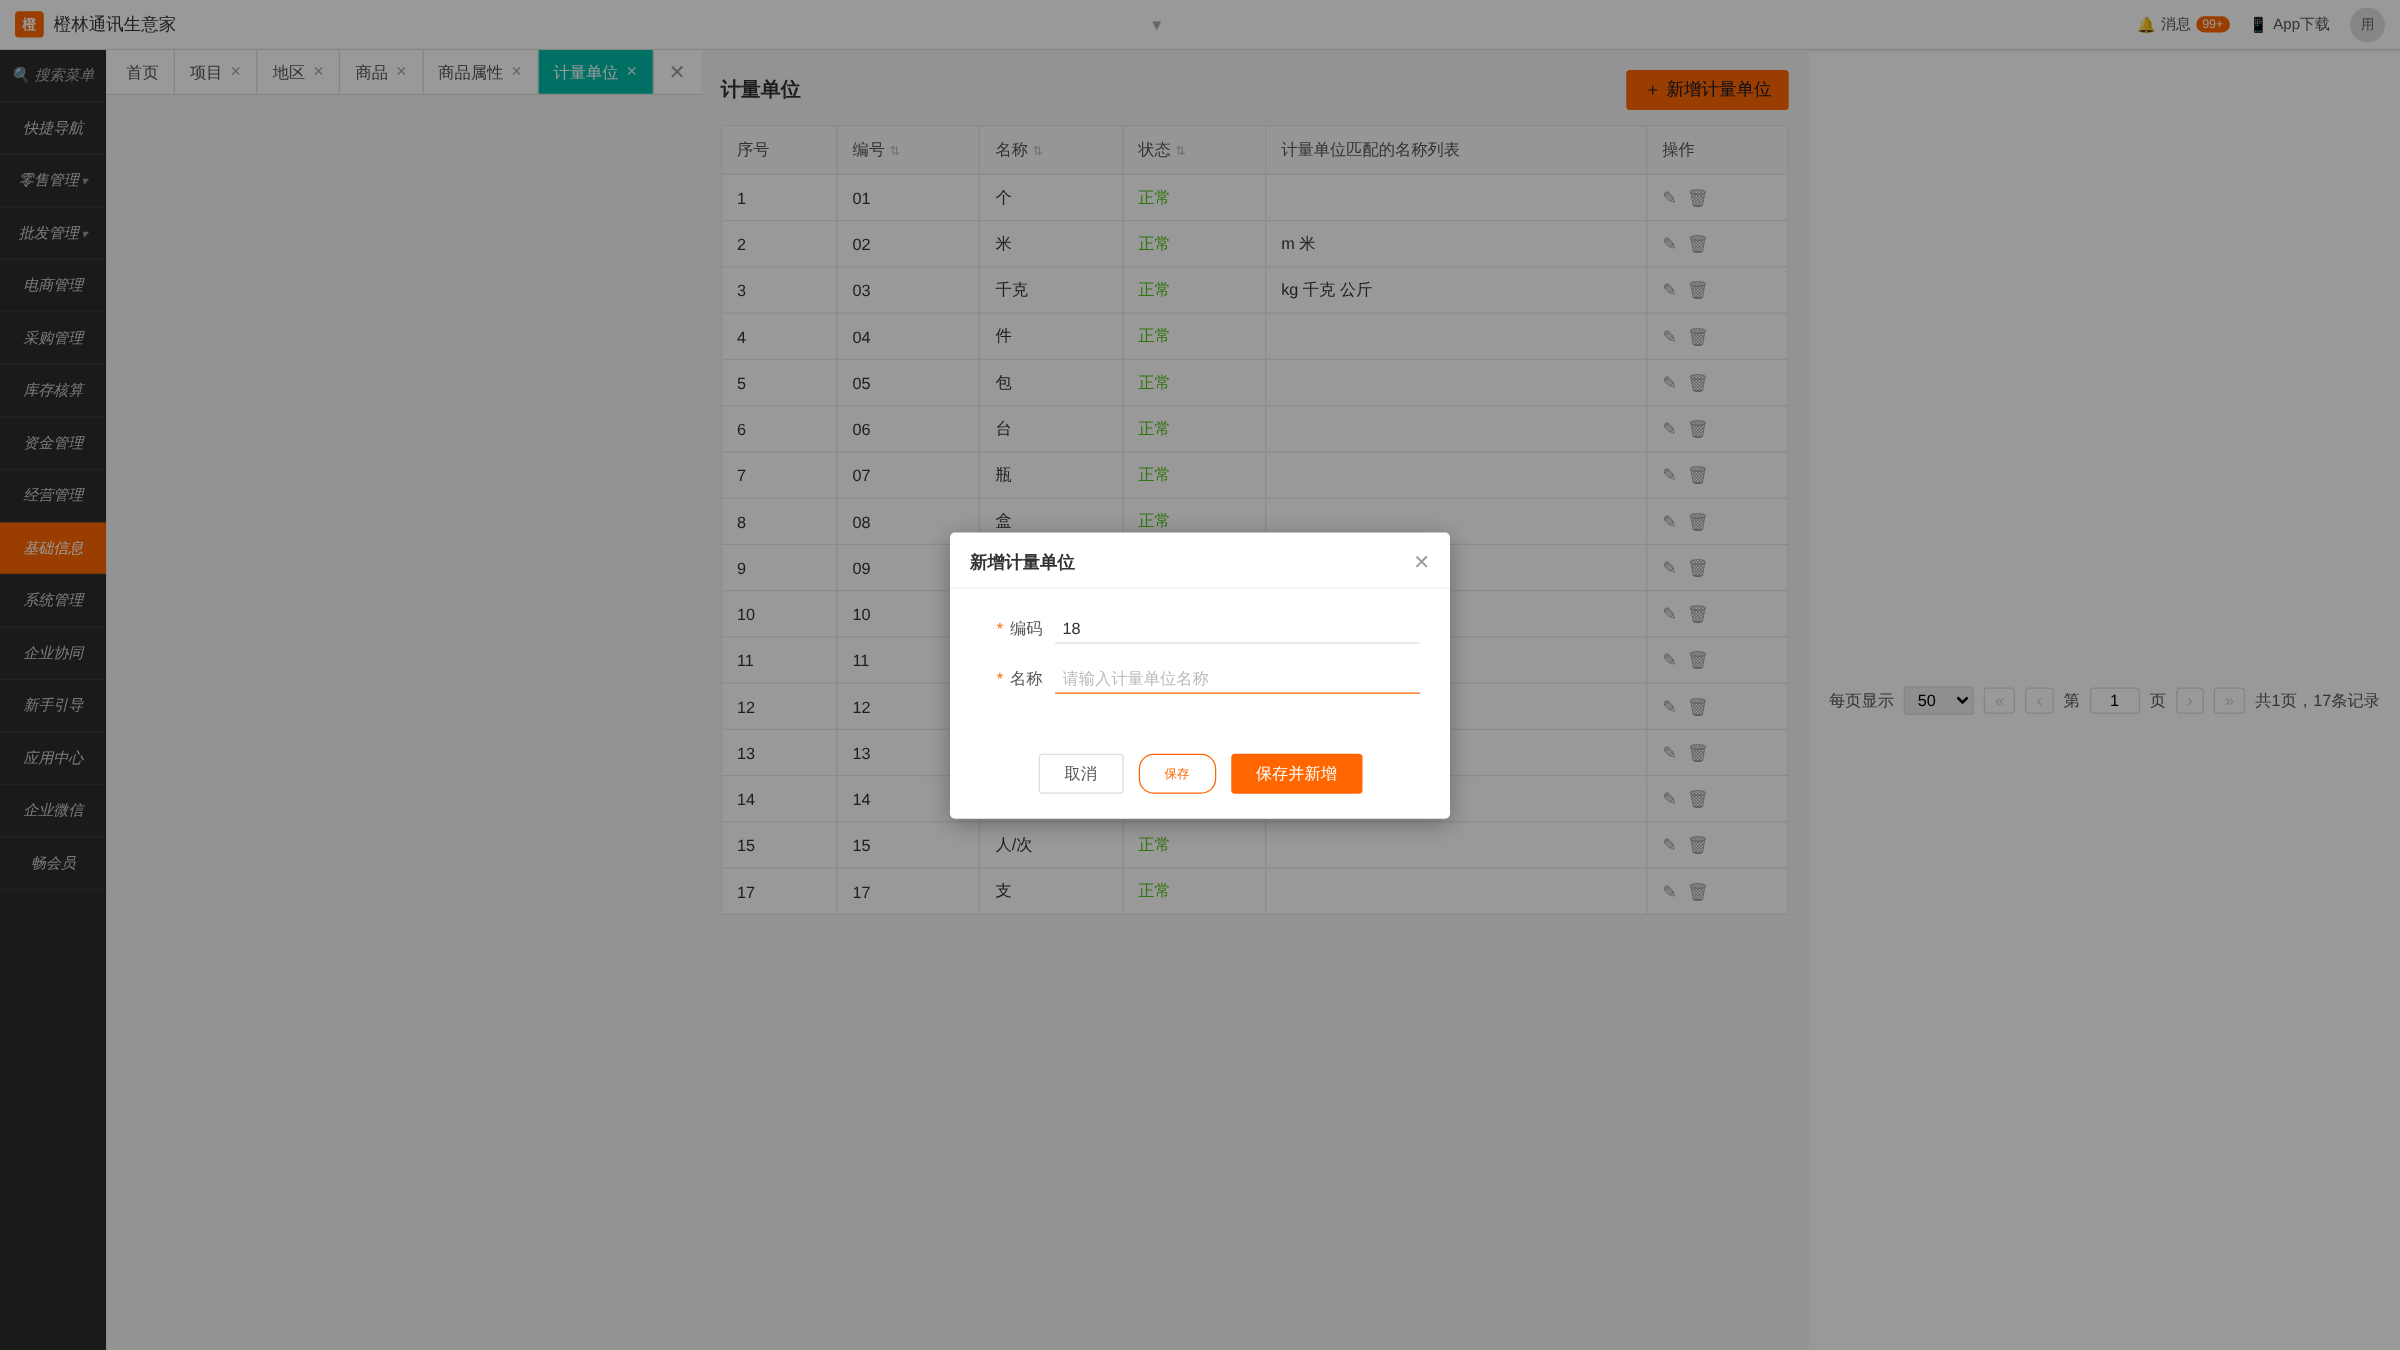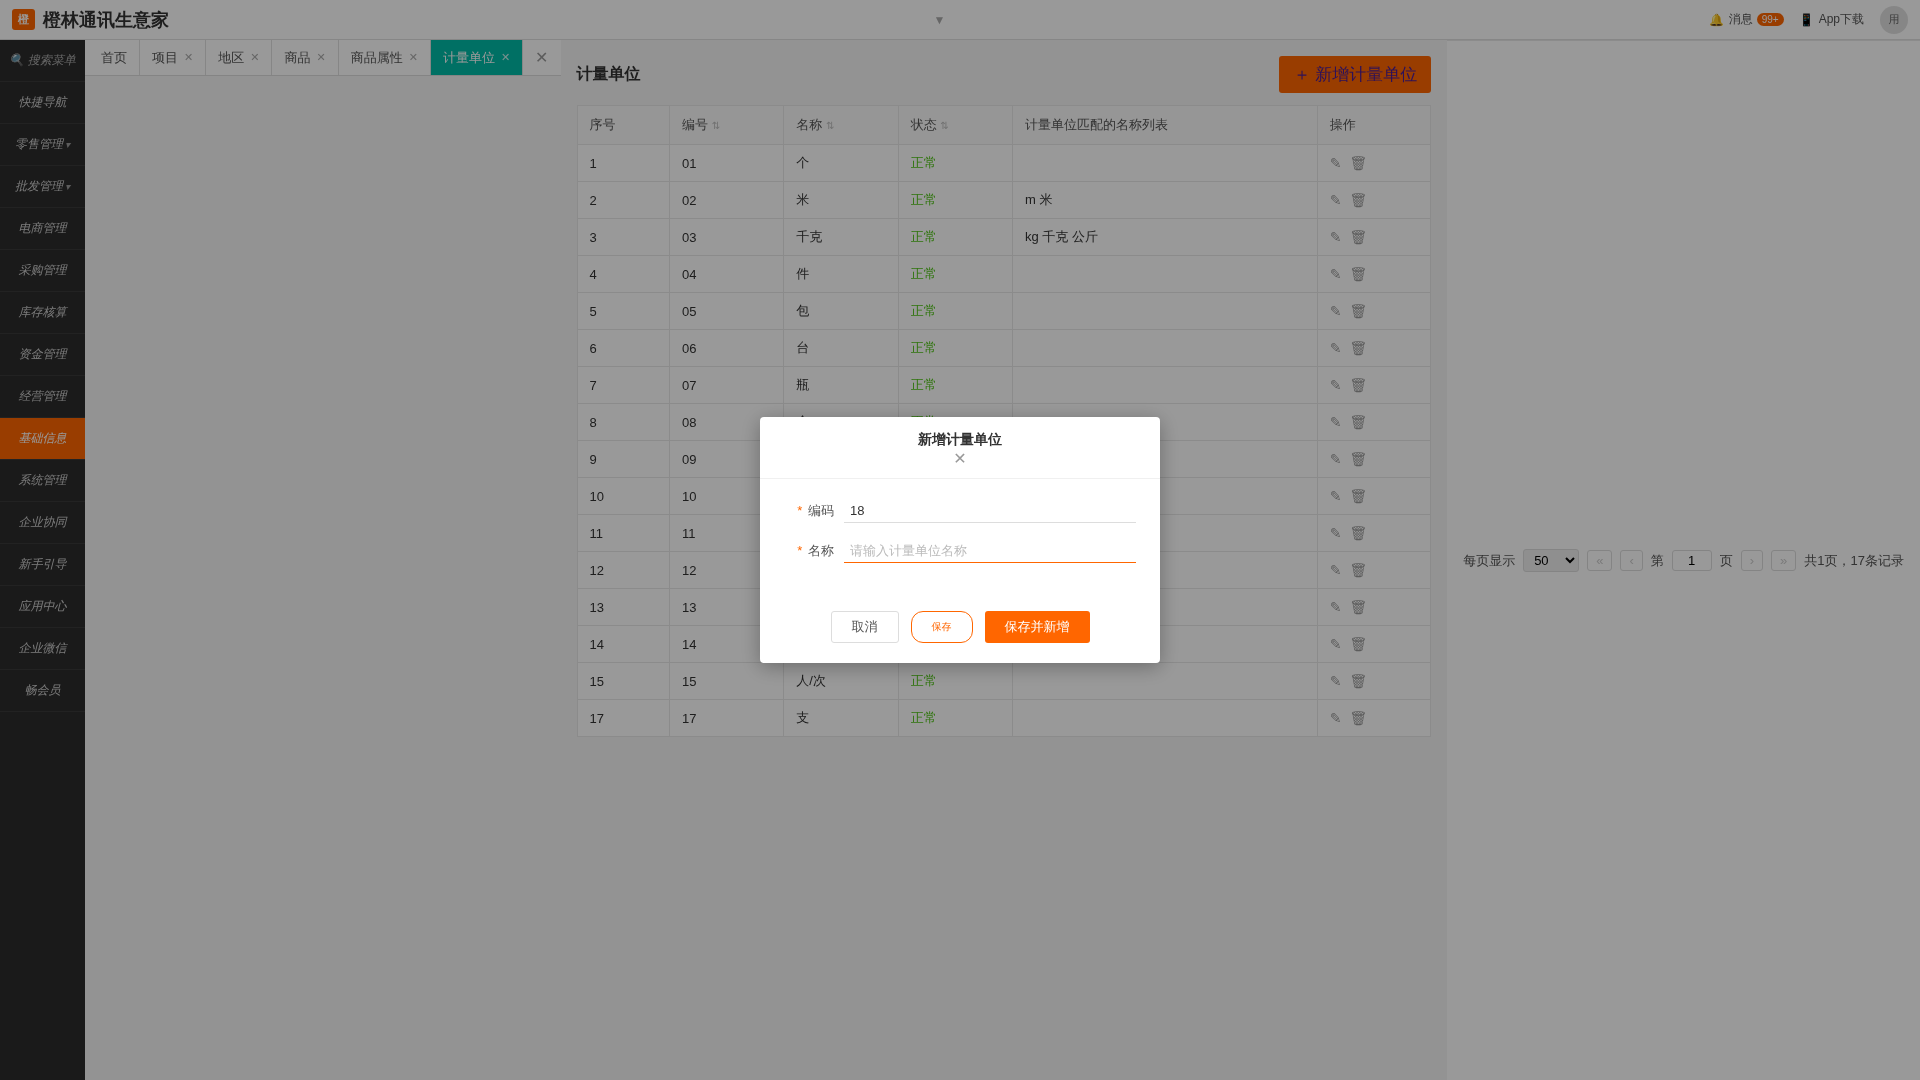--- a/index.html
+++ b/index.html
@@ -23,23 +23,23 @@
     }
     .logo-box {
       background: #f60;
       color: #fff;
       font-size: 11px;
       font-weight: bold;
       padding: 3px 6px;
       border-radius: 3px;
     }
     .logo-text {
-      font-size: 18px;
+      font-size: 14px;
       color: #333;
-      font-weight: bold;
+      font-weight: normal;
     }
     .header-right {
       display: flex;
       align-items: center;
       gap: 16px;
     }
     .header-btn {
       display: flex;
       align-items: center;
       gap: 4px;
@@ -165,26 +165,26 @@
       align-items: center;
       margin-bottom: 12px;
     }
     .page-title {
       font-size: 16px;
       font-weight: bold;
       color: #333;
     }
     .add-btn {
       background: #f60;
-      color: #4c1d95;
+      color: #0f172a;
       border: none;
       padding: 7px 14px;
       border-radius: 3px;
       cursor: pointer;
-      font-size: 17px;
+      font-size: 14px;
     }
 
     
     .data-table {
       width: 100%;
       border-collapse: collapse;
       background: #fff;
       font-size: 13px;
     }
     .data-table th {
@@ -273,21 +273,20 @@
       width: 400px;
       box-shadow: 0 4px 20px rgba(0,0,0,0.3);
       overflow: hidden;
     }
     .modal-header {
       display: flex;
       align-items: center;
       justify-content: space-between;
       padding: 14px 16px 10px;
       border-bottom: 1px solid #f0f0f0;
-      flex-direction: column;
     }
     .modal-title {
       font-size: 14px;
       font-weight: bold;
       color: #333;
     }
     .modal-close {
       cursor: pointer;
       color: #999;
       font-size: 16px;

